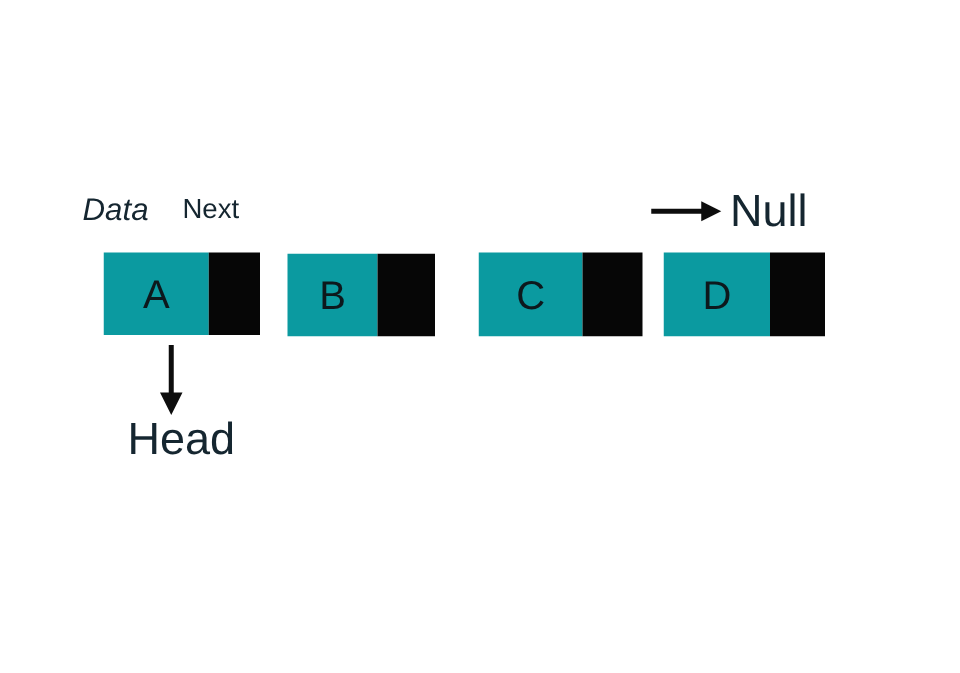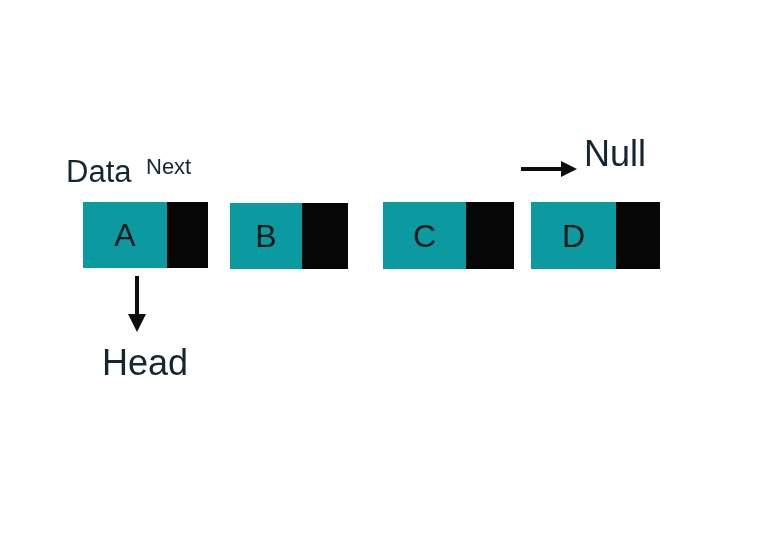--- a/index.html
+++ b/index.html
@@ -13,24 +13,24 @@
     position: relative;
     width: 768px; height: 538px;
     background: var(--background, #ffffff);
   }
   .lbl {
     position: absolute;
     color: var(--label-text, #152630);
     line-height: 1;
     white-space: nowrap;
   }
-  .lbl-data { left: 66px;  top: 156px; font-size: 31px; }
+  .lbl-data { left: 66px;  top: 156px; font-size: 25px; font-style: italic; }
   .lbl-next { left: 146px; top: 156px; font-size: 22px; }
-  .lbl-null { left: 584px; top: 136px; font-size: 36px; }
-  .lbl-head { left: 102px; top: 333px; font-size: 36px; margin-top: 12px; }
+  .lbl-null { left: 584px; top: 151px; font-size: 36px; }
+  .lbl-head { left: 102px; top: 333px; font-size: 36px; }
 
   .node {
     position: absolute;
     display: flex;
     flex-direction: row;
   }
   .node-a { left: 83px;  top: 202px; width: 125px; height: 66px; }
   .node-b { left: 230px; top: 203px; width: 118px; height: 66px; }
   .node-c { left: 383px; top: 202px; width: 131px; height: 67px; }
   .node-d { left: 531px; top: 202px; width: 129px; height: 67px; }

